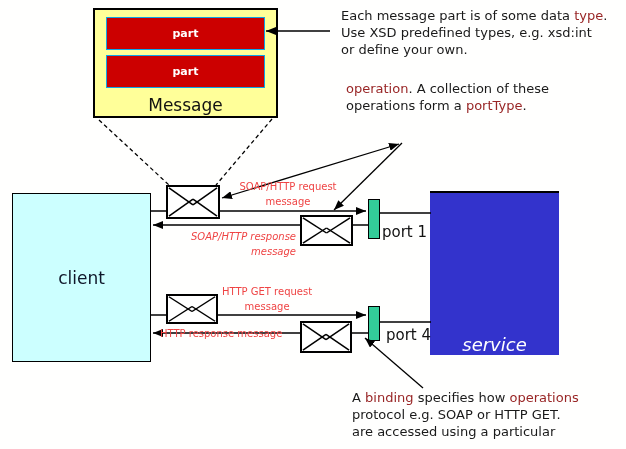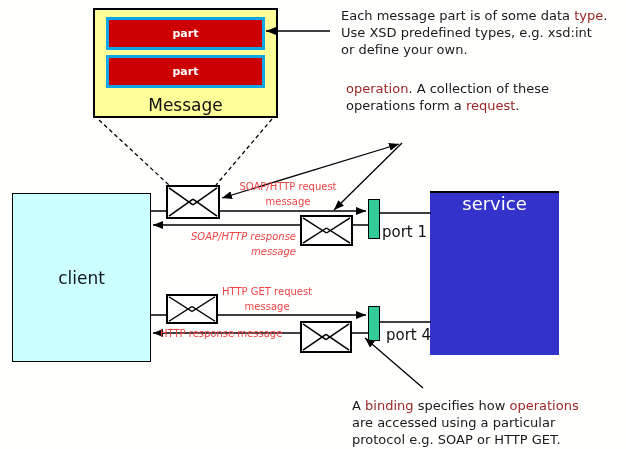--- a/index.html
+++ b/index.html
@@ -1,47 +1,47 @@
 <!DOCTYPE html>
 <html><head>
 <meta charset="utf-8">
 <style>
   html,body{margin:0;padding:0;}
   body{font-family:"DejaVu Sans","Liberation Sans",sans-serif;background:#fff;}
   #canvas{position:relative;width:626px;height:449px;background:#fffffe;overflow:hidden;}
   .abs{position:absolute;box-sizing:border-box;}
   
   #message-box{left:93px;top:8px;width:185px;height:110px;background:#ffff99;border:2px solid #000;z-index:1;}
-  .part-box{left:11px;width:159px;height:33px;background:#cc0000;border:3px solid #0ea5e9;
+  .part-box{left:11px;width:159px;height:33px;background:#cc0000;border:1px solid #0ea5e9;
             color:#fff;font-weight:bold;font-size:11px;display:flex;align-items:center;justify-content:center;}
   #part-1{top:7px;} #part-2{top:45px;}
   #message-label{left:0;top:85px;width:100%;text-align:center;font-size:17px;color:#111;}
   #client-box{left:12px;top:193px;width:139px;height:169px;background:#ccffff;border:1px solid #000;z-index:1;
               display:flex;align-items:center;justify-content:center;font-size:17px;color:#0f172a;}
   #service-box{left:430px;top:191px;width:129px;height:164px;background:#3333cc;border-top:2px solid #000;z-index:1;
-               display:flex;align-items:flex-start;justify-content:center;font-size:18px;color:#fff;}
+               display:flex;align-items:flex-end;justify-content:center;font-size:18px;color:#fff;font-style:italic;}
   .port-bar{left:368px;width:12px;background:#33cc99;border:1px solid #000;z-index:1;}
   #port-1-bar{top:199px;height:40px;} #port-2-bar{top:306px;height:35px;}
   
   #connectors{left:0;top:0;width:626px;height:449px;z-index:2;pointer-events:none;}
   #connectors line{stroke:#000;stroke-width:1.3;}
   
   .envelope{background:#fff;border:2px solid #000;z-index:3;}
   .envelope svg{display:block;width:100%;height:100%;}
   .envelope line{stroke:#000;stroke-width:1.6;}
   #envelope-1{left:166px;top:185px;width:54px;height:34px;}
   #envelope-2{left:300px;top:215px;width:53px;height:31px;}
   #envelope-3{left:166px;top:294px;width:52px;height:30px;}
   #envelope-4{left:300px;top:321px;width:52px;height:32px;}
   
   .note{font-size:13px;line-height:17px;color:#1a1a1a;z-index:4;white-space:nowrap;}
   .hl{color:#992626;}
   #type-note{left:341px;top:7px;}
   #operation-note{left:346px;top:80px;}
-  #binding-note{left:352px;top:389px;margin-top:8px;}
+  #binding-note{left:352px;top:389px;}
   .flow-label{font-size:10px;line-height:15px;color:#ef4444;z-index:4;white-space:nowrap;}
   #soap-request-label{left:232px;top:179px;width:112px;text-align:center;}
   #soap-response-label{left:170px;top:229px;width:126px;text-align:right;font-style:italic;}
   #http-get-request-label{left:222px;top:284px;text-align:center;}
   #http-response-label{left:160px;top:326px;}
   .port-label{font-size:15px;color:#111;z-index:4;white-space:nowrap;}
   #port-1-label{left:382px;top:196px;margin-top:27px;} #port-2-label{left:386px;top:326px;}
 </style>
 </head>
 <body>
@@ -136,21 +136,21 @@
       <div>HTTP response message</div>
     </div>
 
   <div id="type-note" class="abs note">
       <div><span>Each message part is of some data </span><span class="hl">type</span><span>.</span></div>
       <div><span>Use XSD predefined types, e.g. xsd:int</span></div>
       <div><span>or define your own.</span></div>
     </div>
   <div id="operation-note" class="abs note">
       <div><span class="hl">operation</span><span>. A collection of these</span></div>
-      <div><span>operations form a </span><span class="hl">request</span><span>.</span></div>
+      <div><span>operations form a </span><span class="hl">portType</span><span>.</span></div>
     </div>
   <div id="binding-note" class="abs note">
       <div><span>A </span><span class="hl">binding</span><span> specifies how </span><span class="hl">operations</span></div>
+      <div><span>protocol e.g. SOAP or HTTP GET.</span></div>
       <div><span>are accessed using a particular</span></div>
-      <div><span>protocol e.g. SOAP or HTTP GET.</span></div>
     </div>
 
 </div>
 
 </body></html>

